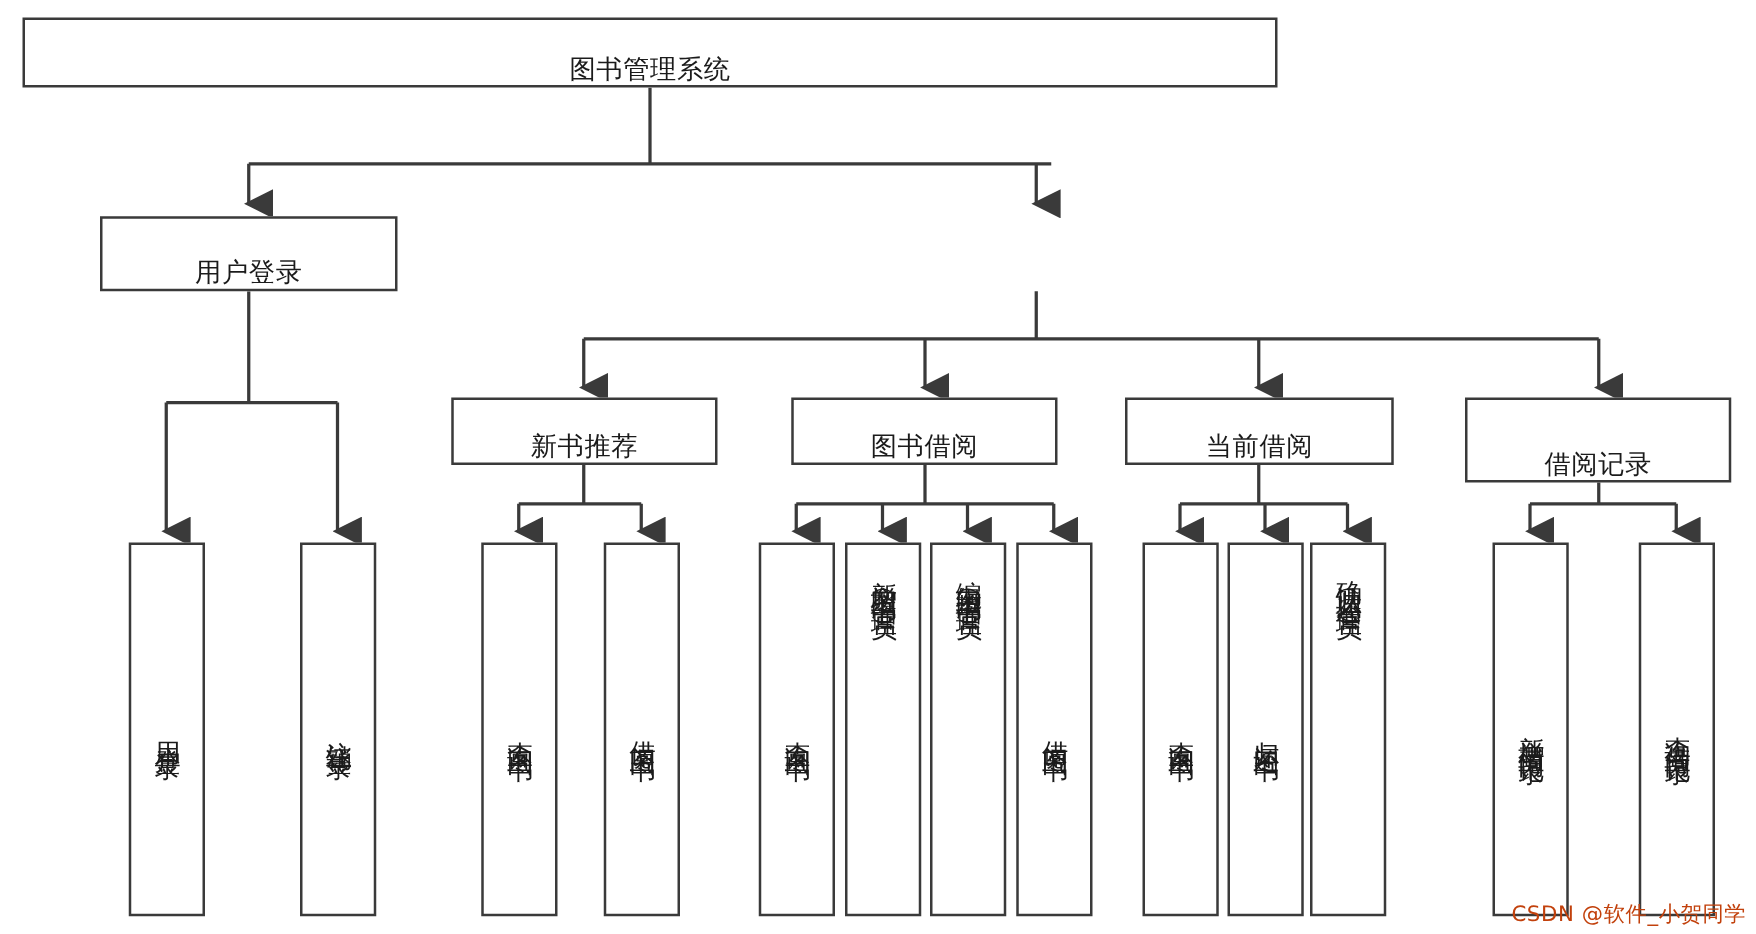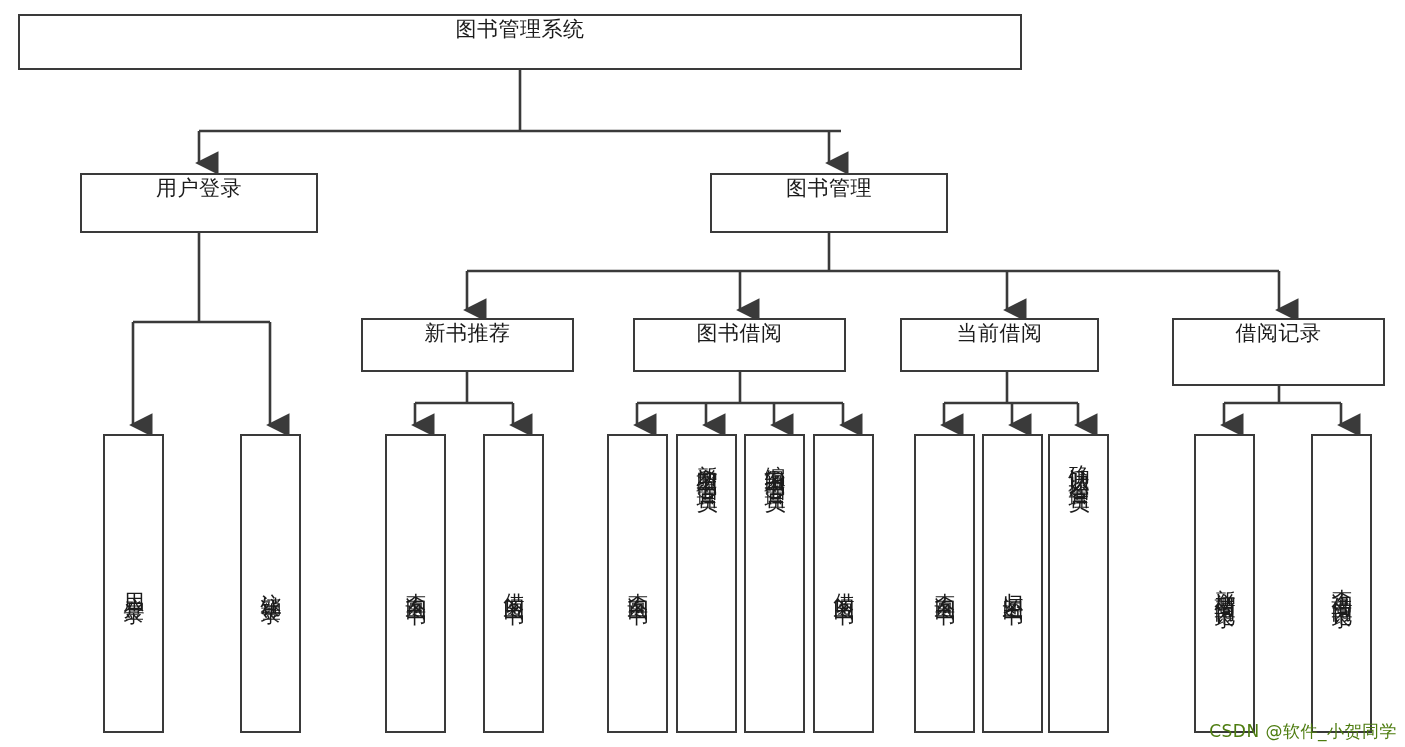--- a/index.html
+++ b/index.html
@@ -20,21 +20,21 @@
     width:1405px;
     height:747px;
     pointer-events:none;
   }
   .node{
     position:absolute;
     box-sizing:border-box;
     background:#ffffff;
     border:2px solid #3a3a3a;
     display:flex;
-    align-items:flex-start;
+    align-items:flex-end;
     justify-content:center;
     text-align:center;
   }
   .node-label{
     font-size:21px;
     line-height:1.25;
     color:#1b1b1b;
     letter-spacing:0.5px;
     white-space:nowrap;
   }
@@ -52,21 +52,21 @@
   }
   .node.leaf.short{
     align-items:center;
     padding-top:0;
   }
   .watermark{
     position:absolute;
     right:8px;
     bottom:4px;
     font-size:17px;
-    color:#4d7c0f;
+    color:#c2410c;
     white-space:nowrap;
     letter-spacing:0.5px;
   }
 </style>
 </head>
 <body>
 
 <div id="canvas">
 
   <svg id="wires" viewBox="0 0 1405 747">
@@ -122,33 +122,30 @@
   </svg>
 
   <div class="node" style="left:18px; top:14px; width:1004px; height:56px;">
     <span class="node-label">图书管理系统</span>
   </div>
 
   <div class="node" style="left:80px; top:173px; width:238px; height:60px;">
     <span class="node-label">用户登录</span>
   </div>
 
-  <div class="node" style="left:710px; top:173px; width:238px; height:60px;">
-    <span class="node-label">图书管理</span>
-  </div>
 
   <div class="node" style="left:633px; top:318px; width:213px; height:54px;">
     <span class="node-label">图书借阅</span>
   </div>
 
   <div class="node" style="left:361px; top:318px; width:213px; height:54px;">
     <span class="node-label">新书推荐</span>
   </div>
 
-  <div class="node" style="left:900px; top:318px; width:199px; height:54px;">
+  <div class="node" style="left:900px; top:318px; width:215px; height:54px;">
     <span class="node-label">当前借阅</span>
   </div>
 
   <div class="node" style="left:1172px; top:318px; width:213px; height:68px;">
     <span class="node-label">借阅记录</span>
   </div>
 
   <div class="node leaf short" style="left:103px; top:434px; width:61px; height:299px;">
     <span class="node-label">用户登录</span>
   </div>

